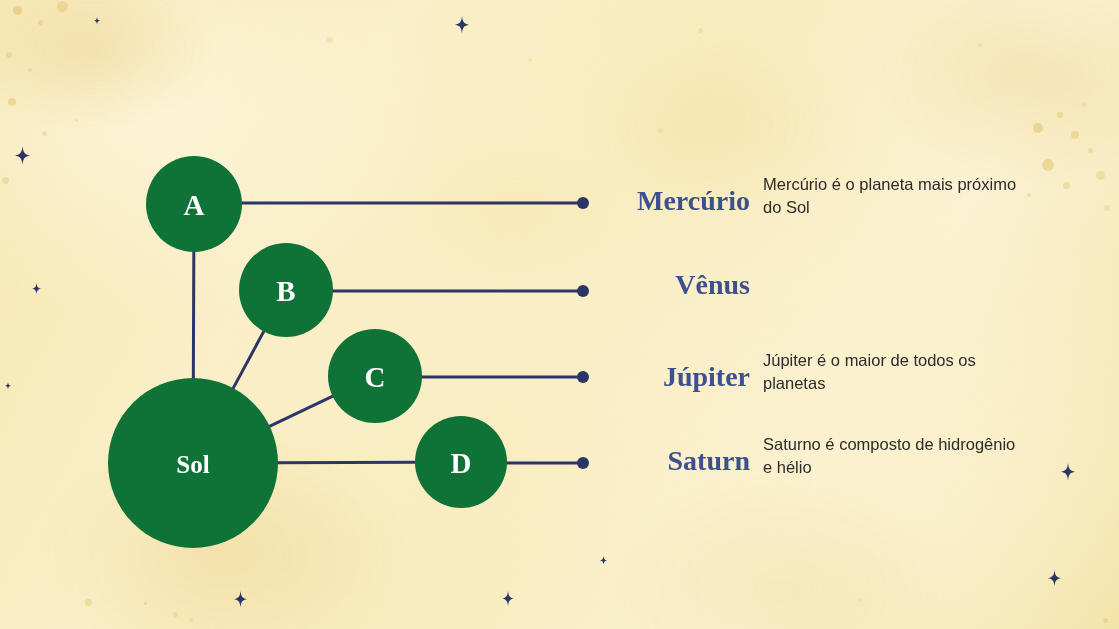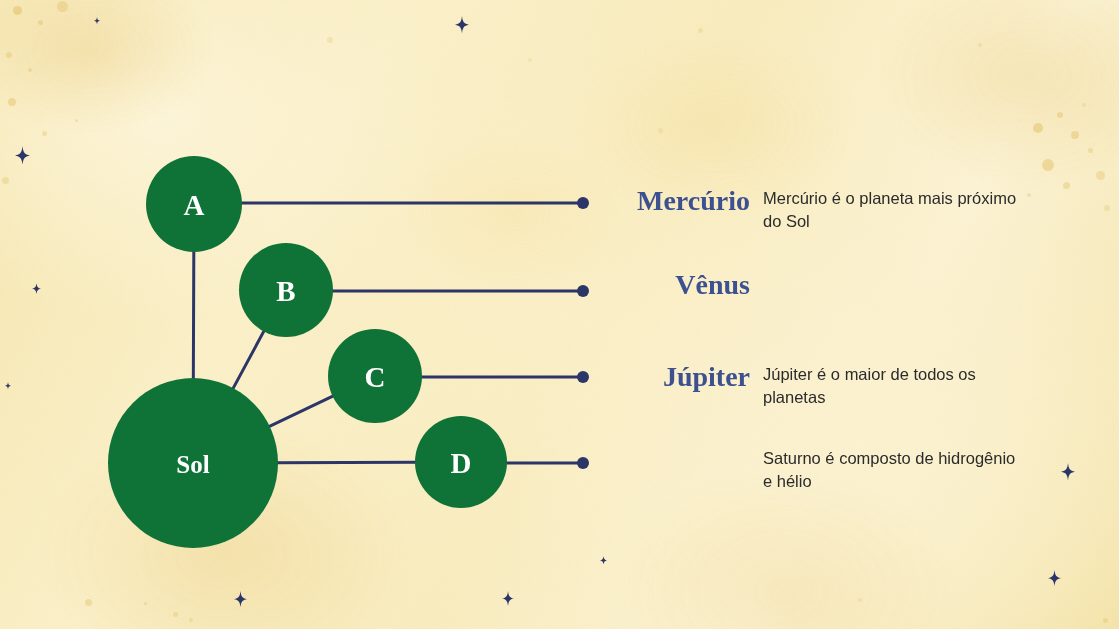--- a/index.html
+++ b/index.html
@@ -107,21 +107,20 @@
   }
   .legend-desc {
     position: absolute;
     left: 163px;
     top: -12px;
     width: 260px;
     font-family: "Liberation Sans", sans-serif;
     font-size: 16.5px;
     line-height: 23px;
     color: #2b2b2b;
-    margin-top: 14px;
   }
 </style>
 </head>
 <body>
 
 <div id="slide">
 
   <div class="texture"></div>
 
   <svg class="grain" width="1119" height="629">
@@ -238,17 +237,18 @@
         <div class="legend-desc">Mercúrio é o planeta mais próximo do Sol</div>
       </div>
       <div class="legend-row" style="top: 269px;">
         <div class="legend-name">Vênus</div>
       </div>
       <div class="legend-row" style="top: 361px;">
         <div class="legend-name">Júpiter</div>
         <div class="legend-desc">Júpiter é o maior de todos os planetas</div>
       </div>
       <div class="legend-row" style="top: 445px;">
+        <div class="legend-name">Saturn</div>
         <div class="legend-desc">Saturno é composto de hidrogênio e hélio</div>
       </div>
     </div>
 
 </div>
 
 </body></html>

